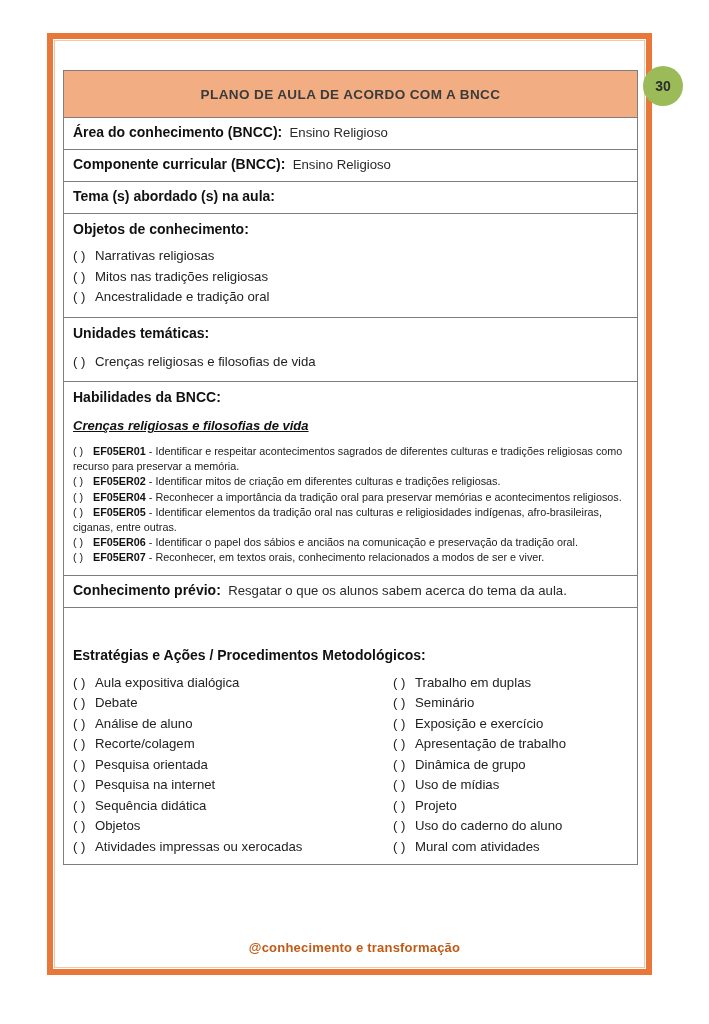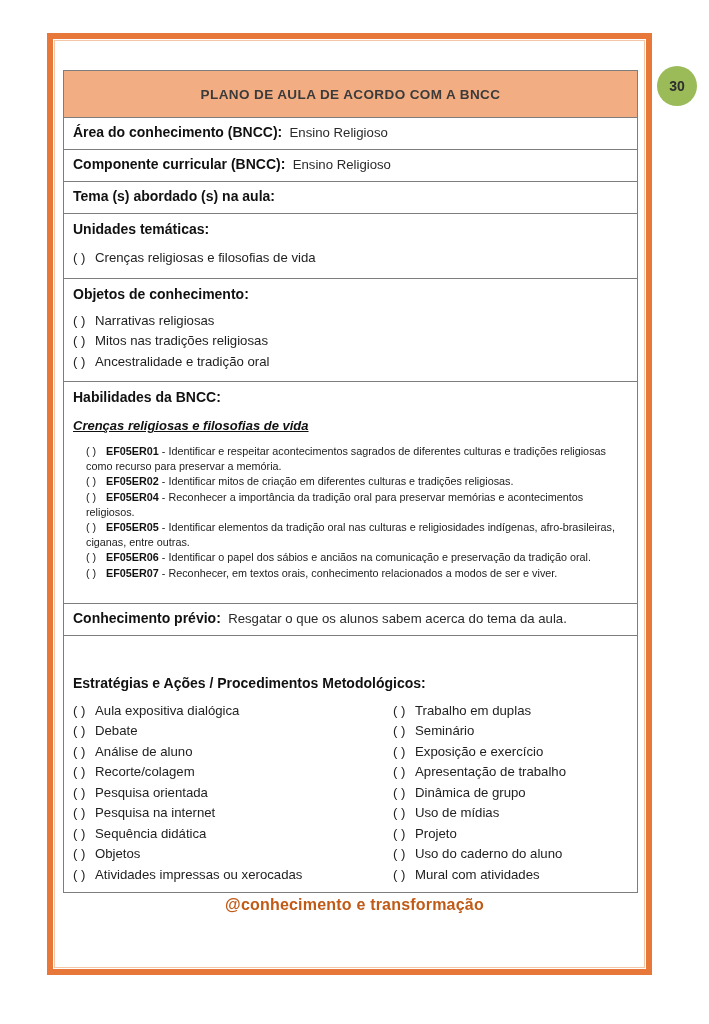--- a/index.html
+++ b/index.html
@@ -42,21 +42,21 @@
     content: "";
     position: absolute;
     left: 1px; top: 1px; right: 1px; bottom: 1px;
     border: 1px solid #F3C6A8;
     pointer-events: none;
   }
 
   
   .page-badge {
     position: absolute;
-    left: 657px;
+    left: 643px;
     top: 66px;
     width: 40px;
     height: 40px;
     border-radius: 50%;
     background: #9BBB59;
     color: #2e2e2e;
     font-size: 14px;
     font-weight: bold;
     display: flex;
     align-items: center;
@@ -152,21 +152,21 @@
   .hab-sub {
     font-size: 13px;
     font-weight: bold;
     font-style: italic;
     text-decoration: underline;
     color: #111111;
     margin-top: 13px;
     display: block;
   }
   .hab-list {
-    margin: 13px;
+    margin: 0;
     padding: 0;
     list-style: none;
     margin-top: 11px;
   }
   .hab-list li {
     font-size: 10.8px;
     line-height: 15.2px;
     color: #222222;
     text-align: left;
   }
@@ -196,23 +196,23 @@
     color: #111111;
     padding: 7px 9px 2px 9px;
     margin-top: 32px;
   }
 
   
   .footer-handle {
     position: absolute;
     left: 0;
     right: 0;
-    top: 896px;
+    top: 940px;
     text-align: center;
-    font-size: 16px;
+    font-size: 13px;
     font-weight: bold;
     color: #C05A16;
     letter-spacing: 0.2px;
   }
 </style>
 </head>
 <body>
 
 <div class="page">
 
@@ -254,43 +254,43 @@
         <div class="cell line-row">
           <span class="label">Tema (s) abordado (s) na aula:</span>
           <span class="value"></span>
         </div>
       </td>
     </tr>
 
     <tr>
       <td colspan="2">
         <div class="cell">
+          <div class="label">Objetos de conhecimento:</div>
+          <ul class="check-list gap-top-sm">
+            <li>
+              <span class="paren">(    )</span><span>Narrativas religiosas</span>
+            </li>
+            <li>
+              <span class="paren">(    )</span><span>Mitos nas tradições religiosas</span>
+            </li>
+            <li>
+              <span class="paren">(    )</span><span>Ancestralidade e tradição oral</span>
+            </li>
+          </ul>
+        </div>
+      </td>
+    </tr>
+
+    <tr>
+      <td colspan="2">
+        <div class="cell">
           <div class="label">Unidades temáticas:</div>
           <ul class="check-list gap-top">
             <li>
               <span class="paren">(    )</span><span>Crenças religiosas e filosofias de vida</span>
-            </li>
-          </ul>
-        </div>
-      </td>
-    </tr>
-
-    <tr>
-      <td colspan="2">
-        <div class="cell">
-          <div class="label">Objetos de conhecimento:</div>
-          <ul class="check-list gap-top-sm">
-            <li>
-              <span class="paren">(    )</span><span>Narrativas religiosas</span>
-            </li>
-            <li>
-              <span class="paren">(    )</span><span>Mitos nas tradições religiosas</span>
-            </li>
-            <li>
-              <span class="paren">(    )</span><span>Ancestralidade e tradição oral</span>
             </li>
           </ul>
         </div>
       </td>
     </tr>
 
     <tr>
       <td colspan="2">
         <div class="cell">
           <div class="label">Habilidades da BNCC:</div>

